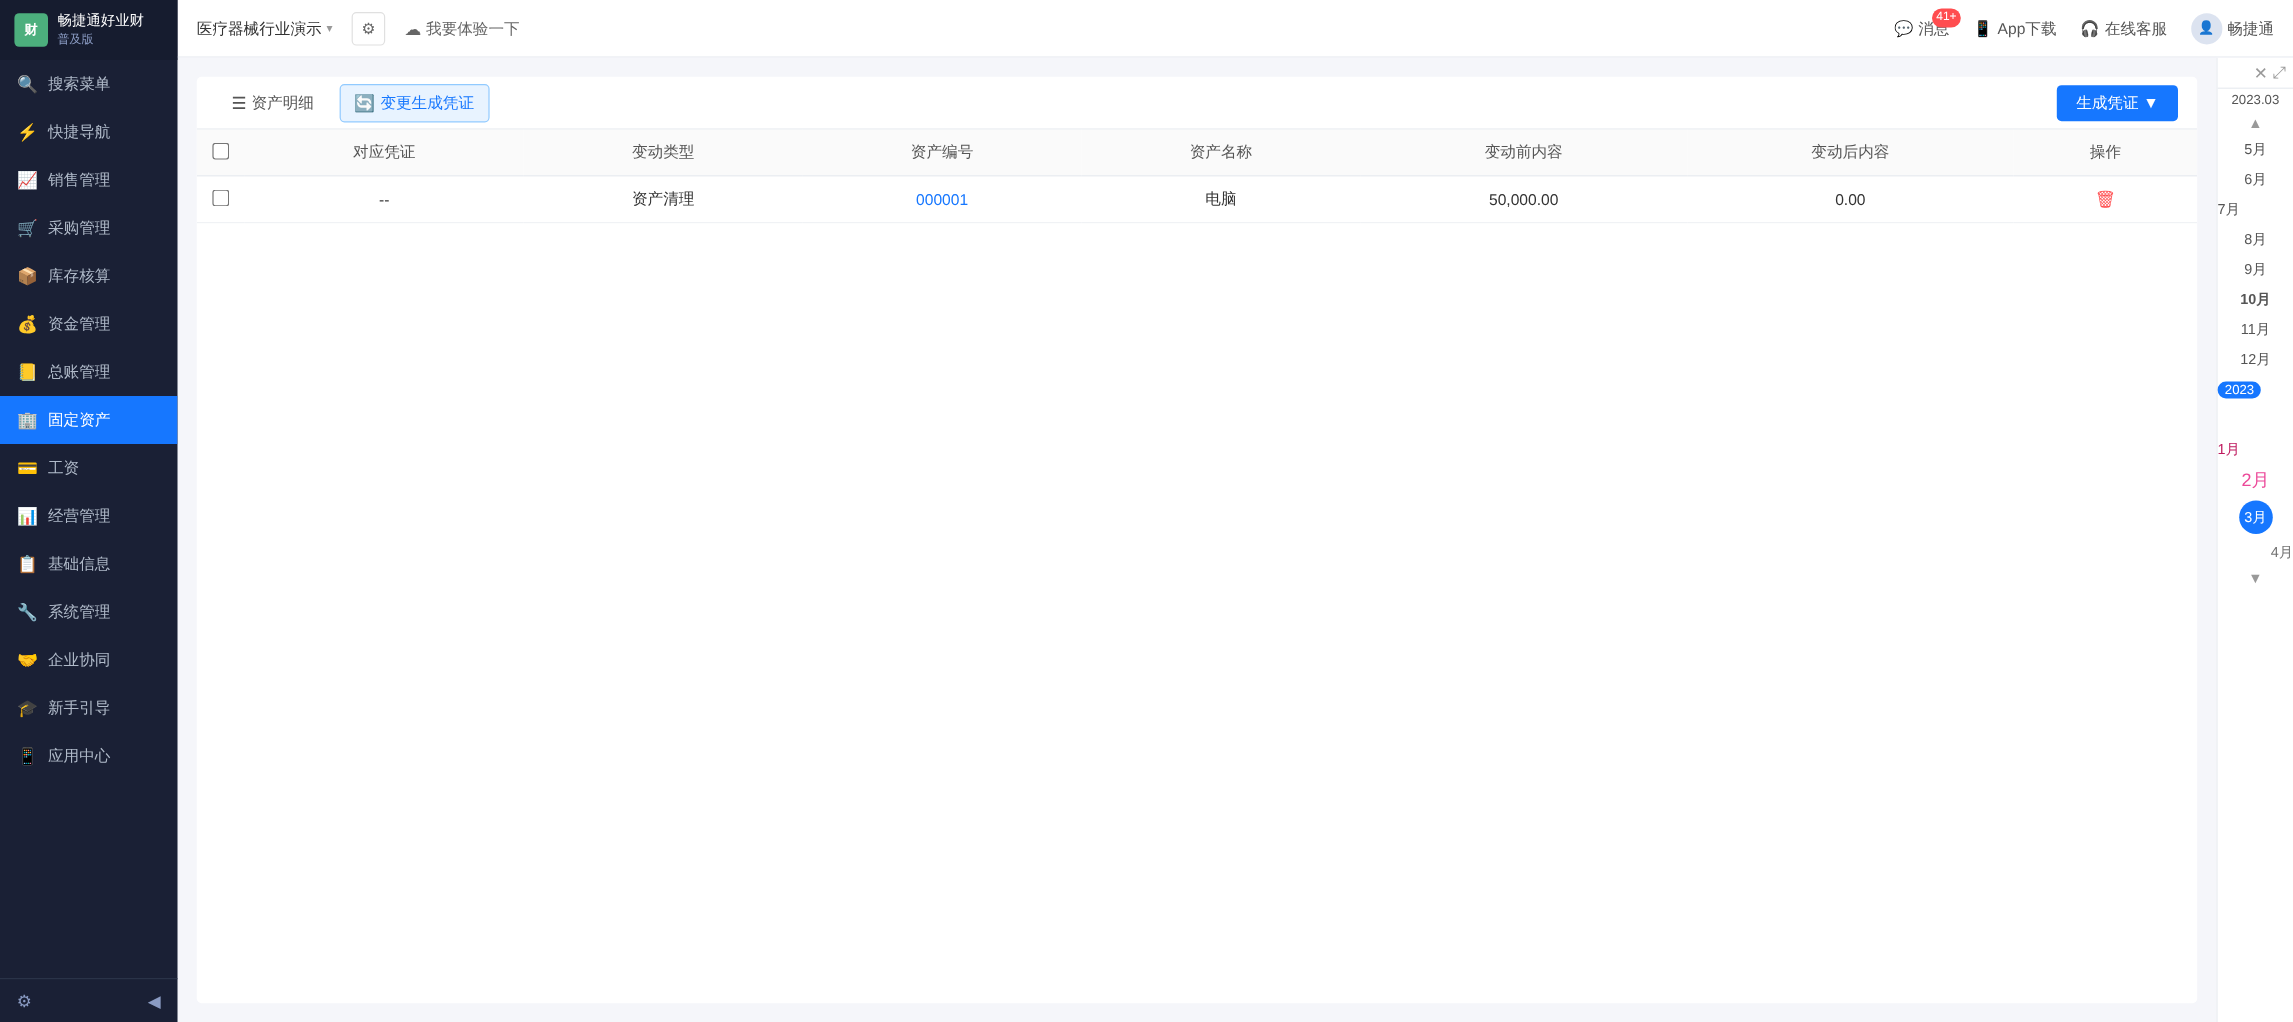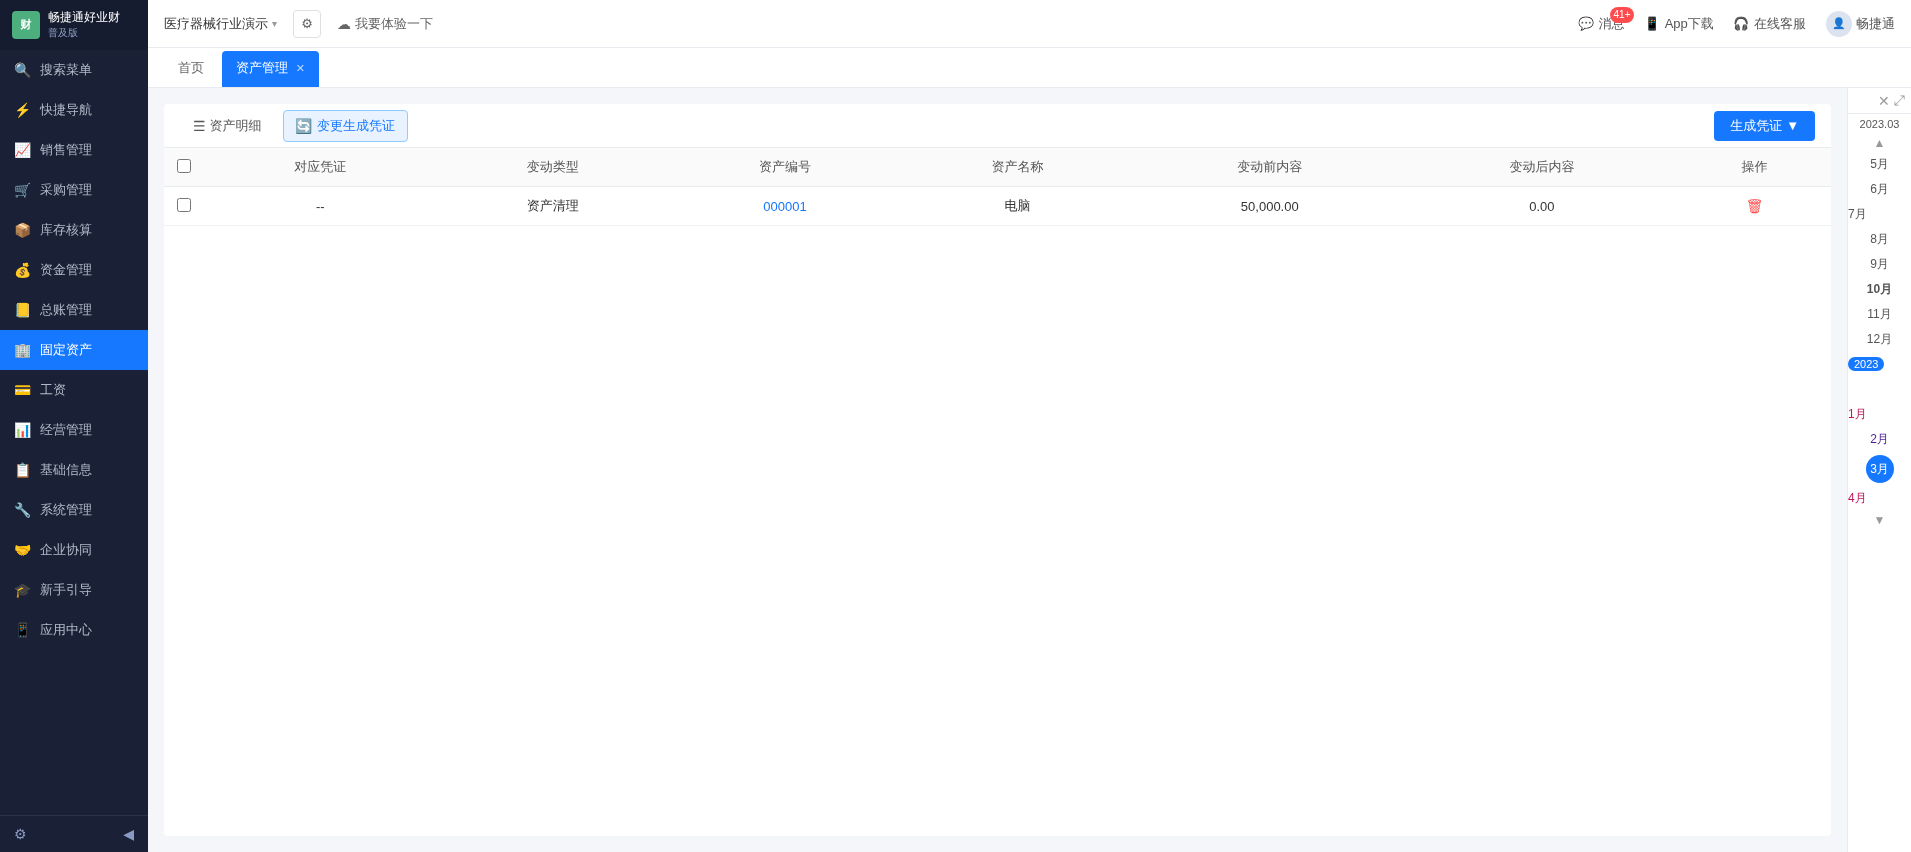--- a/index.html
+++ b/index.html
@@ -469,29 +469,20 @@
         <span>🎧</span>
         <span>在线客服</span>
       </div>
       <div class="topbar-right-item">
         <div class="topbar-avatar">👤</div>
         <span>畅捷通</span>
       </div>
     </div>
   </div>
 
-  <div class="tabs-bar">
-    <div class="tab-item">
-      <span>首页</span>
-    </div>
-    <div class="tab-item active-tab">
-      <span>资产管理</span>
-      <span class="tab-close">✕</span>
-    </div>
-  </div>
 
   <div class="content-area">
     <div class="content-main">
       <div class="panel">
 
         <div class="sub-tabs">
           <div class="sub-tab">
             <span class="sub-tab-icon">☰</span>
             <span>资产明细</span>
           </div>
@@ -559,23 +550,23 @@
           <div style="text-align: center; padding: 4px 0px; font-size: 12px; color: rgb(85, 85, 85); cursor: pointer;">5月</div>
           <div style="text-align: center; padding: 4px 0px; font-size: 12px; color: rgb(85, 85, 85); cursor: pointer;">6月</div>
           <div style="padding: 4px 0px; font-size: 12px; color: rgb(85, 85, 85); cursor: pointer;">7月</div>
           <div style="text-align: center; padding: 4px 0px; font-size: 12px; color: rgb(85, 85, 85); cursor: pointer;">8月</div>
           <div style="text-align: center; padding: 4px 0px; font-size: 12px; color: rgb(85, 85, 85); cursor: pointer;">9月</div>
           <div style="text-align: center; padding: 4px 0px; font-size: 12px; color: rgb(85, 85, 85); cursor: pointer; font-weight: bold;">10月</div>
           <div style="text-align: center; padding: 4px 0px; font-size: 12px; color: rgb(85, 85, 85); cursor: pointer;">11月</div>
           <div style="text-align: center; padding: 4px 0px; font-size: 12px; color: rgb(85, 85, 85); cursor: pointer;">12月</div>
           <div style="text-align: left; padding: 4px 0px;"><span class="year-tag">2023</span></div>
           <div style="text-align: left; padding: 4px 0px; font-size: 12px; color: #be185d; cursor: pointer; margin-top: 27px;">1月</div>
-          <div style="text-align: center; padding: 4px 0px; font-size: 12px; color: #4c1d95; cursor: pointer;">2月</div>
+          <div style="text-align: center; padding: 4px 0px; font-size: 15px; color: #ec4899; cursor: pointer;">2月</div>
           <div style="text-align: center; padding: 3px 0px;">
             <div style="background: rgb(22, 119, 255); color: rgb(255, 255, 255); border-radius: 50%; width: 28px; height: 28px; display: flex; align-items: center; justify-content: center; margin: 0px auto; font-size: 12px;">3月</div>
           </div>
-          <div style="text-align: left; padding: 4px 0px; font-size: 12px; color: #be185d; cursor: pointer;">4月</div>
+          <div style="text-align: right; padding: 4px 0px; font-size: 12px; color: #737373; cursor: pointer;">4月</div>
           <div class="nav-arrow">▼</div>
         </div>
     </div>
 
   </div>
 </div>
 
 </body></html>

